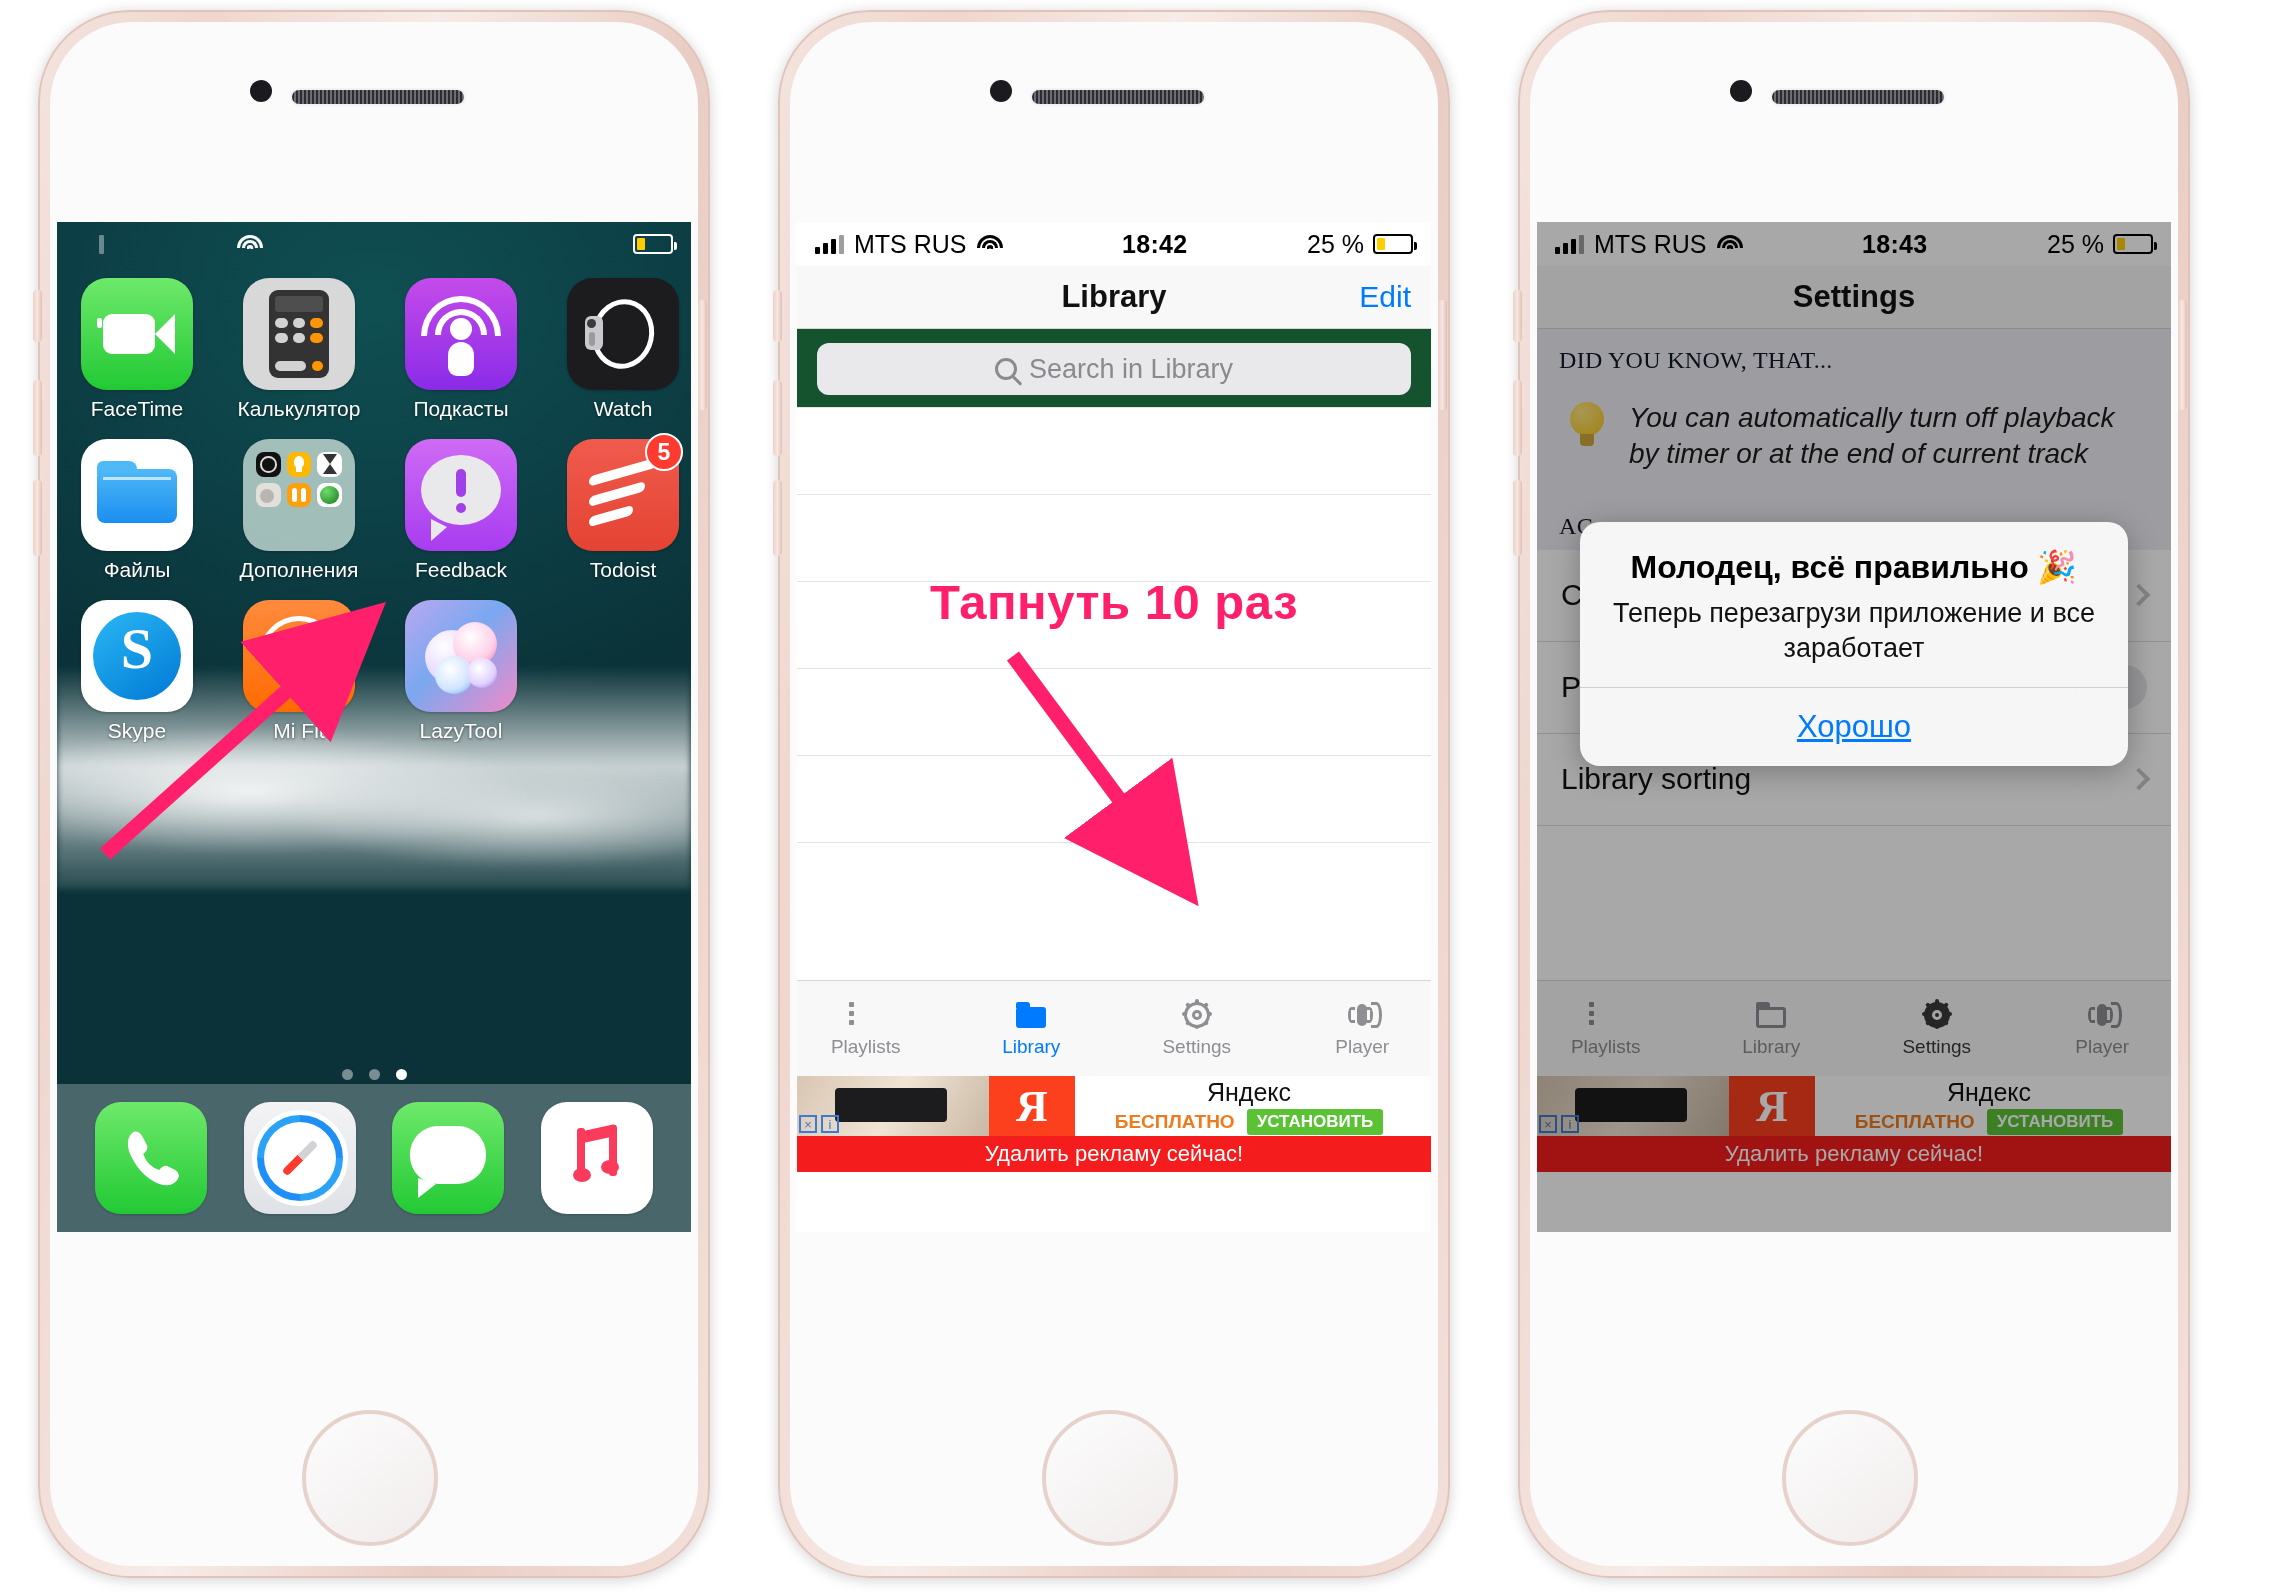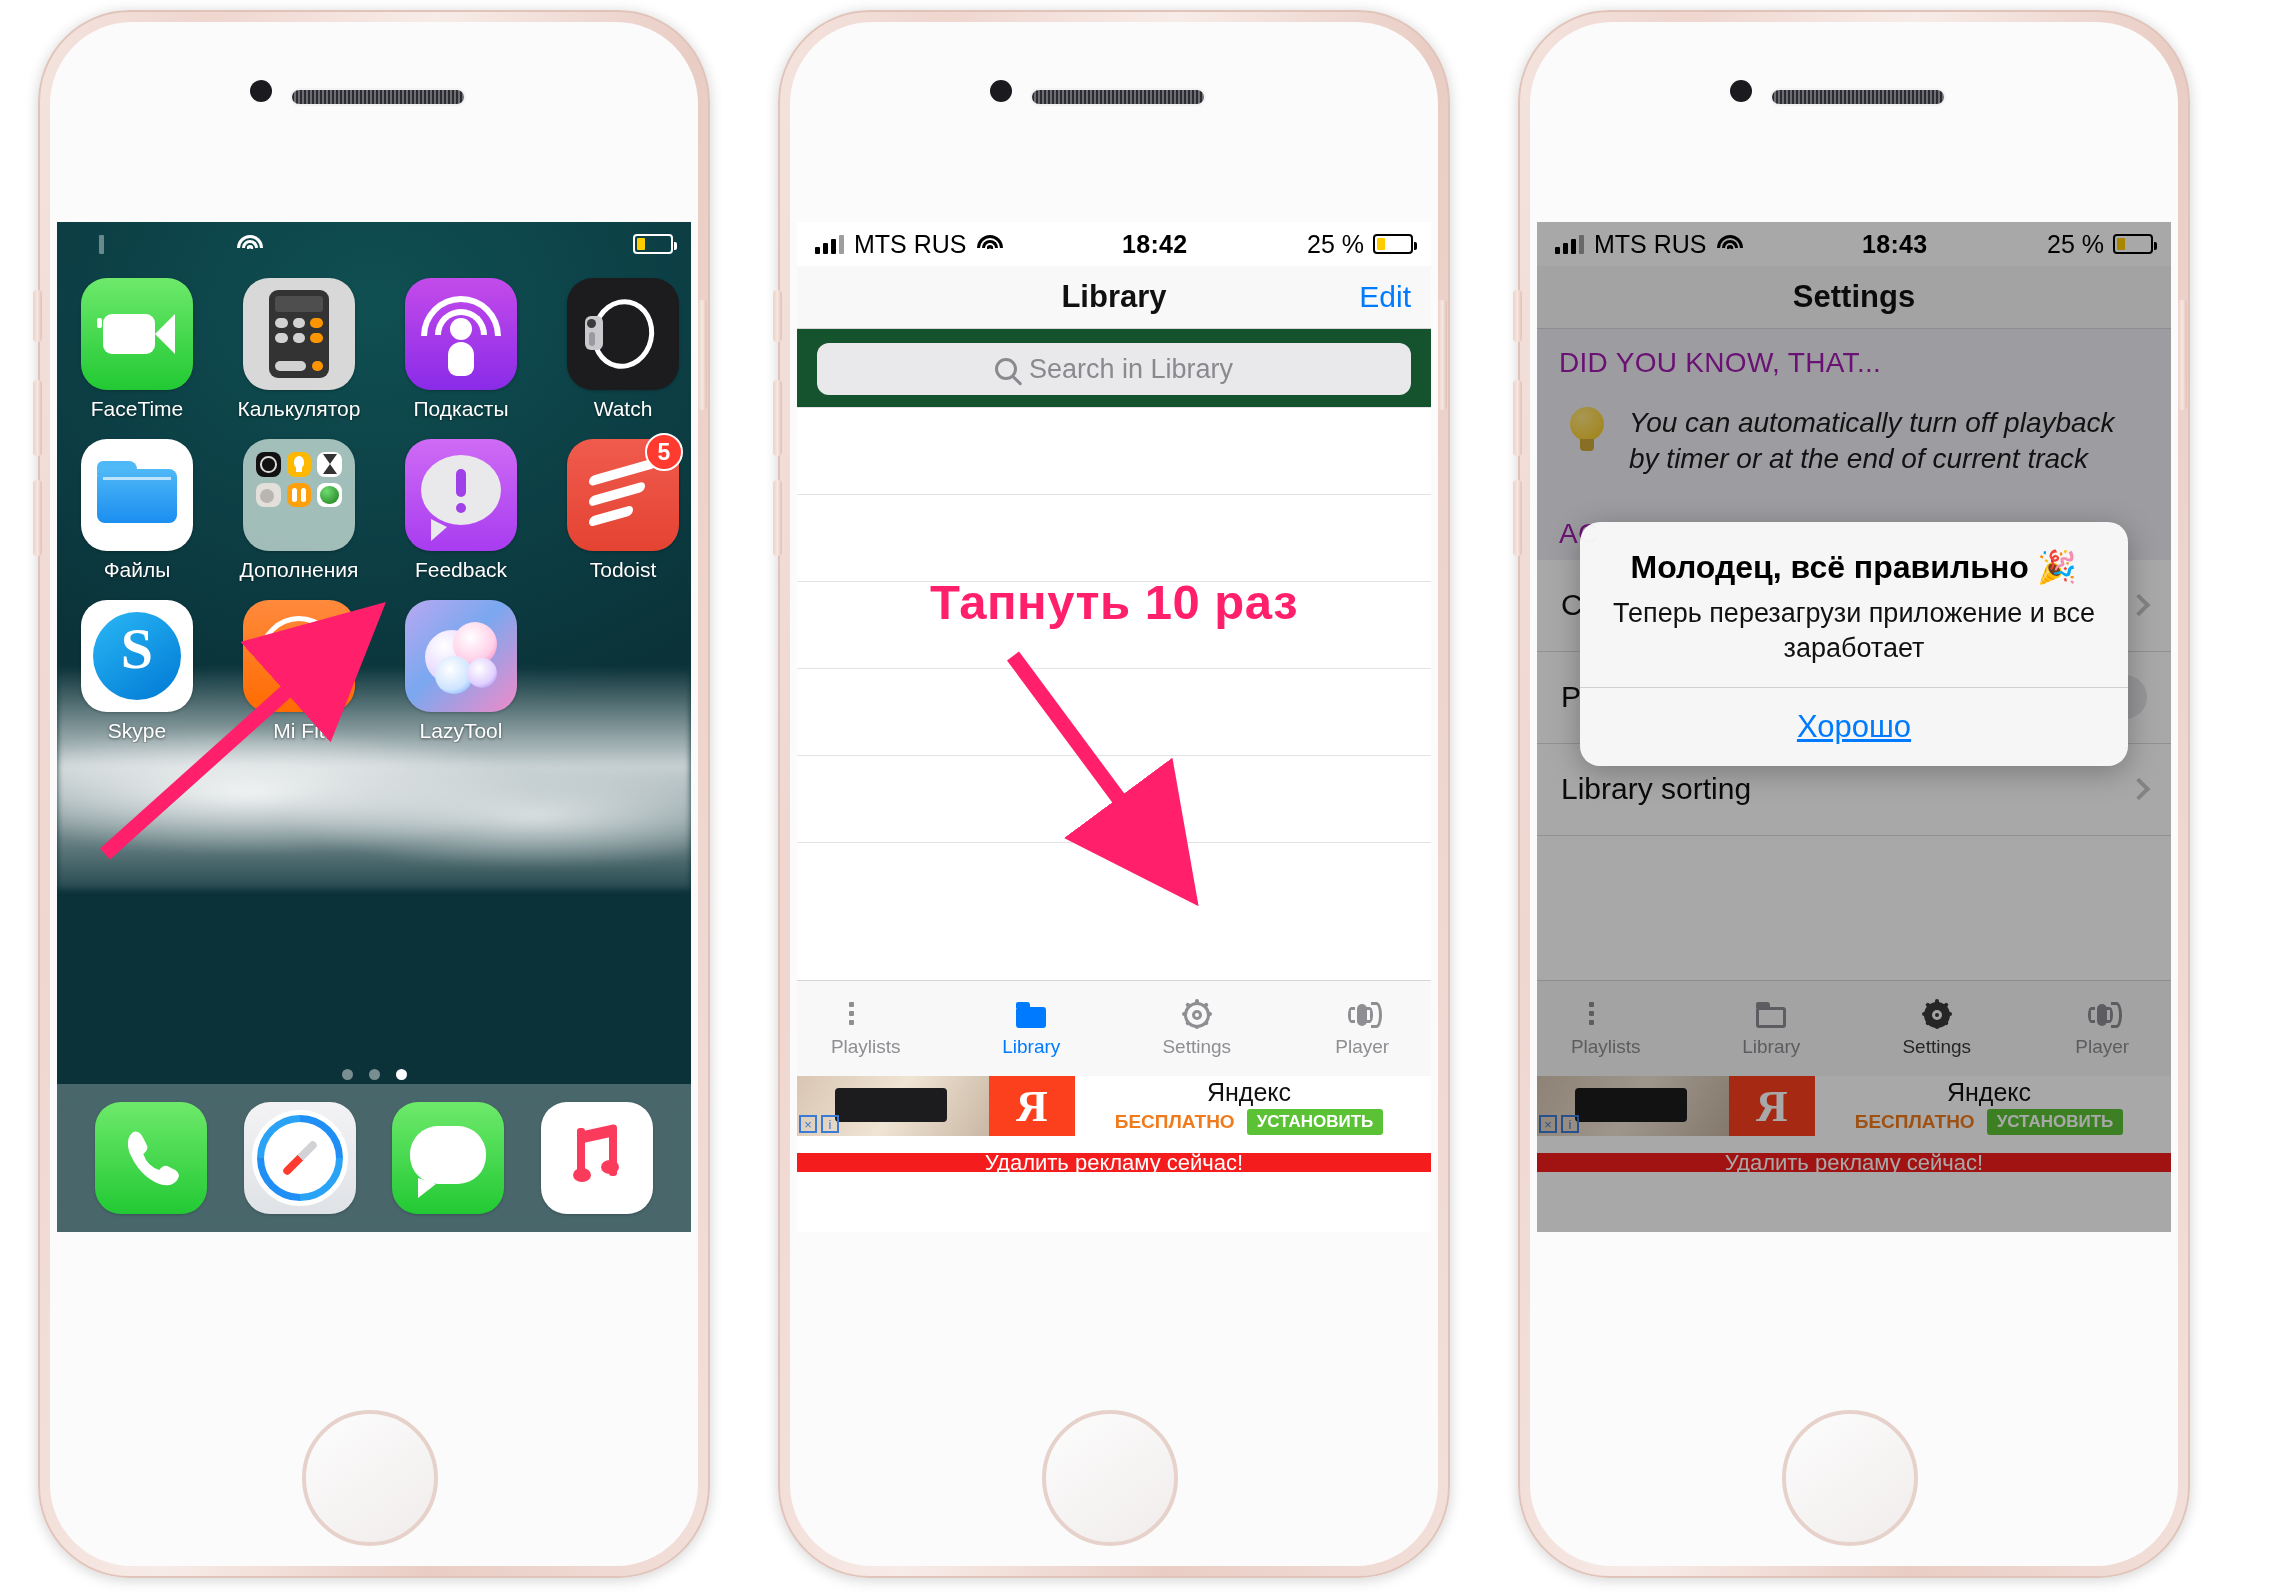--- a/index.html
+++ b/index.html
@@ -302,33 +302,33 @@
          display:flex; align-items:center; justify-content:center; font-family:"Liberation Serif",serif; }
   .ad-body{ flex:1; background:#fff; height:60px; display:flex; flex-direction:column;
             align-items:center; justify-content:center; gap:2px; padding-right:8px;}
   .ad-title{ font-size:25px; color:#111; }
   .ad-sub{ display:flex; align-items:center; gap:12px; }
   .ad-free{ font-size:19px; color:#f07b1d; font-weight:bold; }
   .ad-install{ background:#5bc236; color:#fff; font-size:17px; font-weight:bold; padding:3px 10px; border-radius:3px; }
   .ad-x{ position:absolute; left:2px; bottom:3px; display:flex; gap:4px; align-items:center; }
   .ad-x span{ width:18px;height:18px;border:2px solid #3a7bd5; color:#3a7bd5; font-size:13px;
               display:flex;align-items:center;justify-content:center; }
-  .ad-bottom{ position:absolute; left:0; right:0; bottom:60px; height:19px; background:#f41c1c; color:#fff;
+  .ad-bottom{ position:absolute; left:0; right:0; bottom:60px; height:36px; background:#f41c1c; color:#fff;
               font-size:22px; display:flex; align-items:center; justify-content:center; }
   .ad2{ position:absolute; left:0; right:0; bottom:0; height:96px; }
 
   
   .annot{ position:absolute; left:0; right:0; top:352px; text-align:center;
           font-size:49px; font-weight:bold; color:#ff1f6b; letter-spacing:.5px;
           -webkit-text-stroke: 3px #fff; paint-order: stroke fill; z-index:5; }
   .arrow-svg{ position:absolute; z-index:6; pointer-events:none; }
 
   
   .dim{ position:absolute; inset:0; background:rgba(0,0,0,.34); z-index:8; }
-  .sect-head{ padding:18px 22px 10px; font-size:28px; color:#a21caf; letter-spacing:.3px; background:#efeff4; }
+  .sect-head{ padding:18px 22px 10px; font-size:24px; color:#0f172a; letter-spacing:.3px; background:#efeff4;font-family:Liberation Serif, serif; }
   .tip-row{ background:#efeff4; display:flex; align-items:flex-start; gap:18px; padding:16px 26px 22px; }
   .tip-bulb{ width:48px; height:52px; flex:0 0 48px; position:relative; }
   .tip-bulb .glass{ position:absolute; left:7px; top:2px; width:34px;height:34px;border-radius:50%;
                     background:radial-gradient(circle at 35% 30%,#ffe680,#f5c518); }
   .tip-bulb .base{ position:absolute; left:17px; top:34px; width:14px;height:12px;background:#cfa93a;border-radius:0 0 4px 4px;}
   .tip-txt{ font-size:28px; line-height:1.3; font-style:italic; color:#1c1c1e; }
   .cell{ background:#fff; height:92px; display:flex; align-items:center; justify-content:space-between;
          padding:0 24px; font-size:30px; color:#111; border-bottom:1px solid #dcdce0; }
   .chev{ width:16px;height:16px;border-right:4px solid #c7c7cc;border-top:4px solid #c7c7cc;transform:rotate(45deg); }
   .toggle{ width:74px;height:44px;border-radius:22px;background:#e5e5ea; position:relative; }

